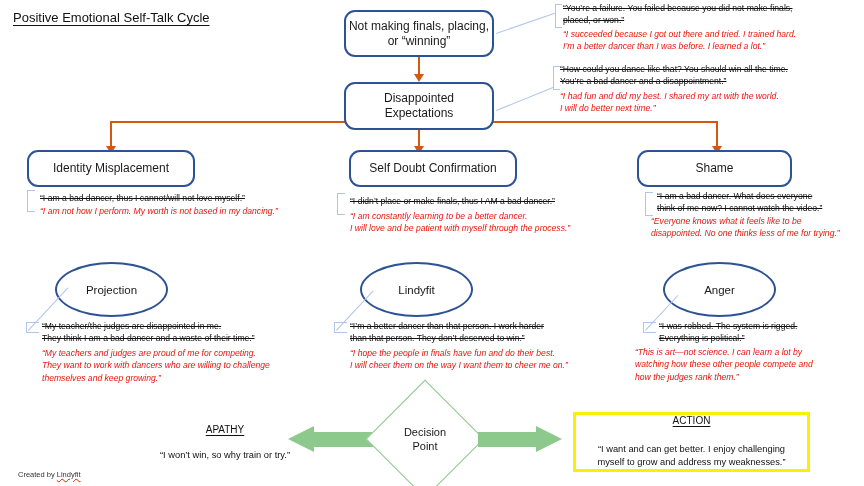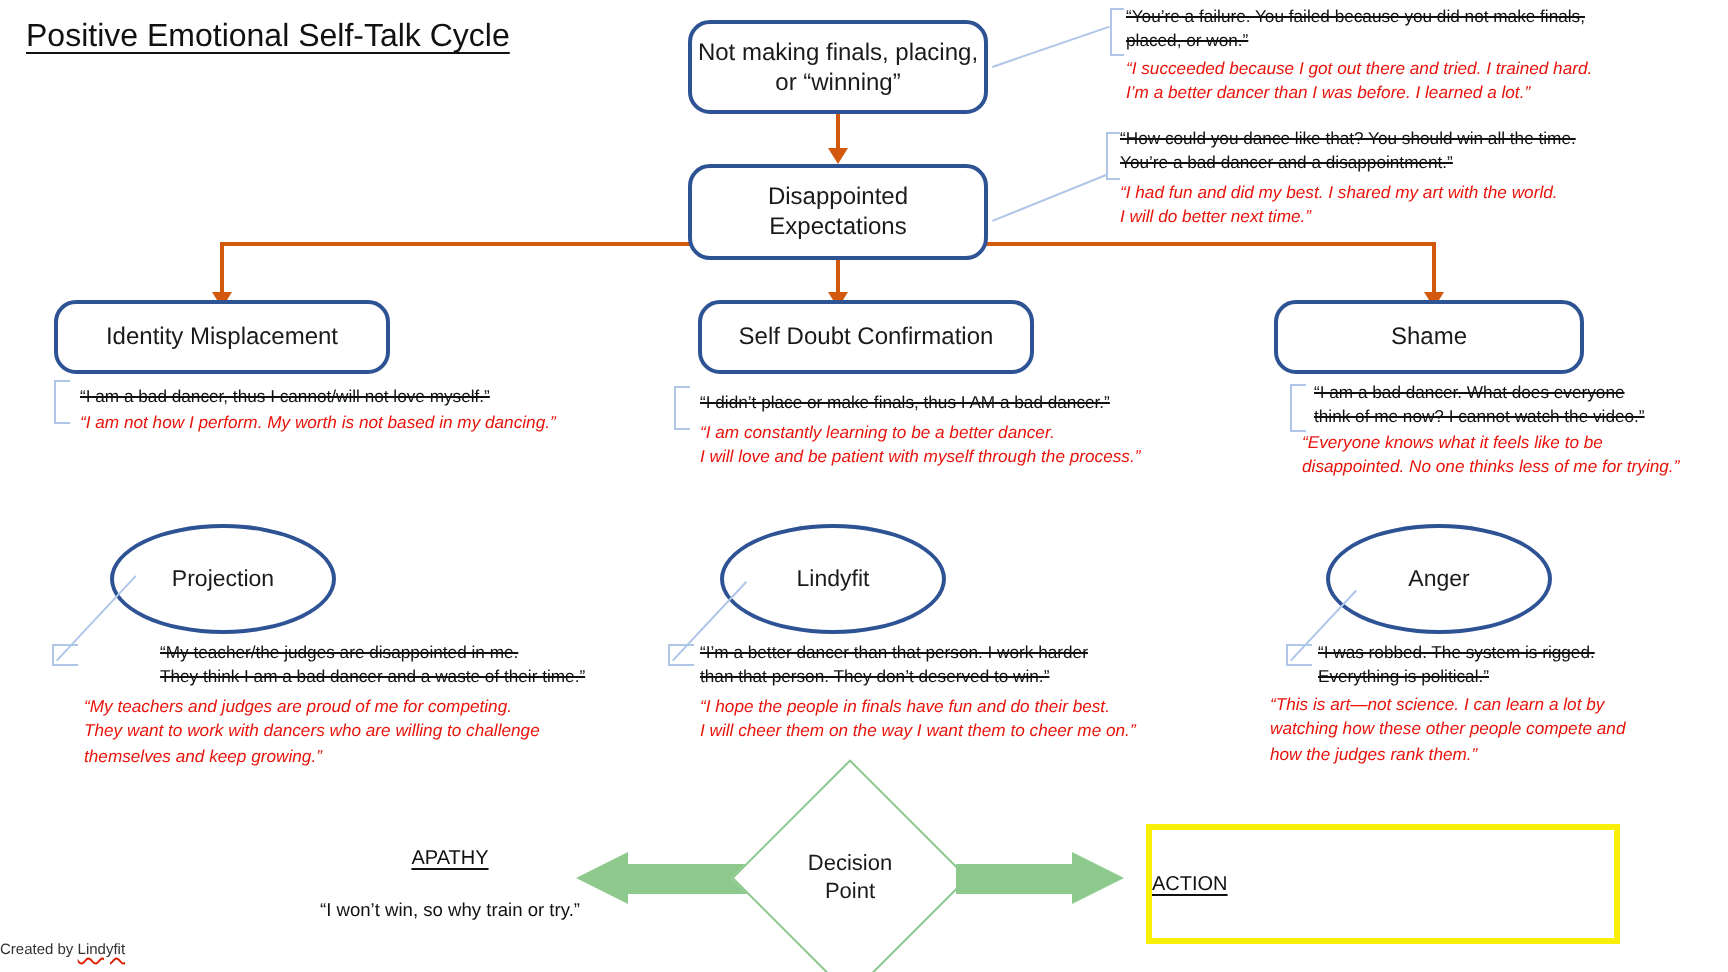--- a/index.html
+++ b/index.html
@@ -1,21 +1,21 @@
 <!DOCTYPE html>
 <html><head>
 <meta charset="utf-8">
 <style>
   html,body{margin:0;padding:0;background:#ffffff;}
   body{width:864px;height:486px;position:relative;overflow:hidden;
        font-family:"Liberation Sans","DejaVu Sans",sans-serif;color:#000;}
   .abs{position:absolute;}
 
   
-  #title{left:13px;top:10px;font-size:16px;color:#111;
+  #title{left:13px;top:10px;font-size:13px;color:#111;
          text-decoration:underline;text-underline-offset:3px;white-space:nowrap;}
 
   
   .rbox{border:2.2px solid #2E5395;border-radius:11px;background:#fff;
         display:flex;align-items:center;justify-content:center;text-align:center;
         font-size:12px;color:#1a1a1a;line-height:1.25;box-sizing:border-box;}
 
   
   .ell{border:2.2px solid #2E5395;border-radius:50%;background:#fff;
        display:flex;align-items:center;justify-content:center;text-align:center;
@@ -36,26 +36,26 @@
   .oarrow{width:0;height:0;border-left:5.5px solid transparent;
           border-right:5.5px solid transparent;border-top:8px solid #D2590D;}
 
   
   #diamond{width:84px;height:84px;border:1.6px solid #8BC78B;background:#fff;
            transform:rotate(45deg);box-sizing:border-box;}
   #diamond-label{width:110px;text-align:center;font-size:11px;line-height:1.3;color:#1a1a1a;}
   .garrow{background:#8DC98C;}
   .ghead{width:0;height:0;}
   #action-box{border:3px solid #FAEF09;background:#fff;box-sizing:border-box;
-              display:flex;align-items:center;justify-content:space-between;}
+              display:flex;flex-direction:column;align-items:center;justify-content:space-between;}
   .bhead{font-size:10px;text-decoration:underline;text-underline-offset:2px;color:#111;}
   .bbody{font-size:9.3px;line-height:1.4;text-align:center;color:#111;white-space:pre-line;margin-top:5px;}
 
   
-  #credit{left:0;top:470px;font-size:7.5px;color:#333;}
+  #credit{left:18px;top:470px;font-size:7.5px;color:#333;}
   #credit u{text-decoration:underline;text-decoration-style:wavy;
             text-decoration-color:#E01B00;text-decoration-thickness:1px;}
 </style>
 </head>
 <body>
 
 <div class="abs" id="title">Positive Emotional Self-Talk Cycle</div>
 
 <div class="abs oline" style="left:418px;top:57px;width:2.4px;height:19px;"></div>
 <div class="abs oarrow" style="left:414px;top:74px;"></div>
@@ -117,21 +117,21 @@
 <div class="abs note neg" style="left: 657px; top: 190px; width: 210px; white-space: pre-line;">“I am a bad dancer. What does everyone
 think of me now? I cannot watch the video.”</div>
 <div class="abs note pos" style="left: 651px; top: 215px; width: 215px; white-space: pre-line;">“Everyone knows what it feels like to be
 disappointed. No one thinks less of me for trying.”</div>
 
 <div class="abs ell" id="ell-projection" style="left:55px;top:262px;width:113px;height:55px;">
   <span style="white-space: pre-line;">Projection</span>
 </div>
 <div class="abs diag" style="left:28px;top:330px;width:58px;transform:rotate(-47deg);"></div>
 <div class="abs bracket" style="left:26px;top:322px;width:12px;height:9px;"></div>
-<div class="abs note neg" style="left: 42px; top: 320px; width: 310px; white-space: pre-line; margin-left: 38px;">“My teacher/the judges are disappointed in me.
+<div class="abs note neg" style="left: 42px; top: 320px; width: 310px; white-space: pre-line;">“My teacher/the judges are disappointed in me.
 They think I am a bad dancer and a waste of their time.”</div>
 <div class="abs note pos" style="left: 42px; top: 347px; width: 310px; white-space: pre-line;">“My teachers and judges are proud of me for competing.
 They want to work with dancers who are willing to challenge
 themselves and keep growing.”</div>
 
 <div class="abs ell" id="ell-judgement" style="left:360px;top:262px;width:113px;height:55px;">
   <span style="white-space: pre-line;">Lindyfit</span>
 </div>
 <div class="abs diag" style="left:336px;top:330px;width:54px;transform:rotate(-47deg);"></div>
 <div class="abs bracket" style="left:334px;top:322px;width:12px;height:9px;"></div>
@@ -161,17 +161,19 @@
   <div id="diamond" style="position:absolute;left:0;top:0;"></div>
 </div>
 <div class="abs" id="diamond-label" style="left: 370px; top: 425px; white-space: pre-line;">Decision
 Point</div>
 
 <div class="abs garrow" style="left:478px;top:432px;width:60px;height:15px;"></div>
 <div class="abs ghead" style="left:536px;top:426px;border-top:13.5px solid transparent;border-bottom:13.5px solid transparent;border-left:26px solid #8DC98C;"></div>
 
 <div class="abs" id="action-box" style="left:573px;top:412px;width:237px;height:60px;">
   <div class="bhead">ACTION</div>
+  <div class="bbody" style="white-space: pre-line;">“I want and can get better. I enjoy challenging
+myself to grow and address my weaknesses.”</div>
 </div>
 
 <div class="abs" id="credit">
   <span>Created by </span><u>Lindyfit</u>
 </div>
 
 </body></html>

